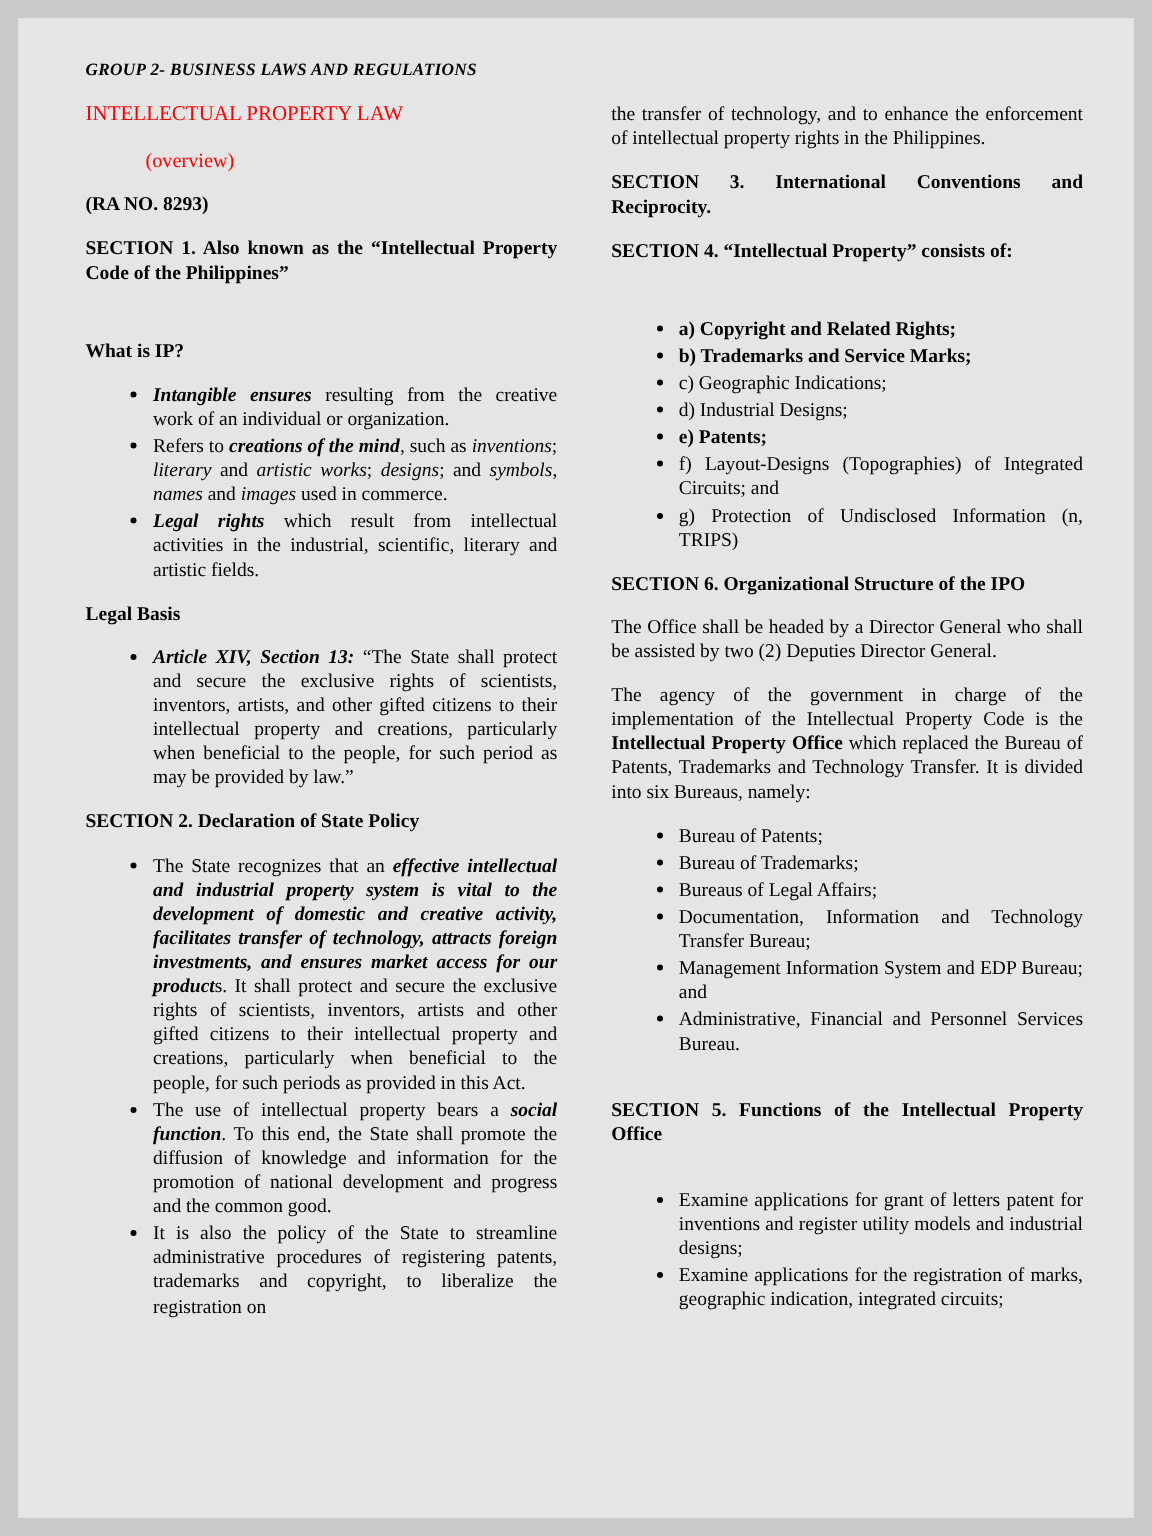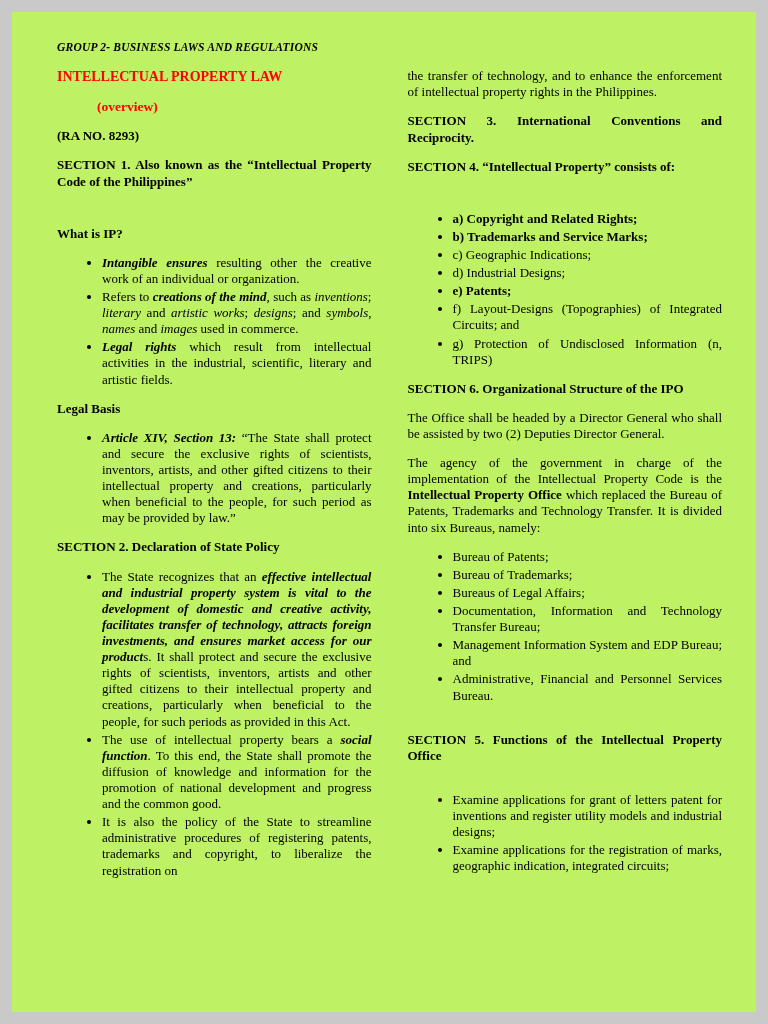--- a/index.html
+++ b/index.html
@@ -9,40 +9,40 @@
     background: #c9c9c9;
     font-family: "Liberation Serif", serif;
   }
   .frame {
     width: 768px; height: 1024px;
     background: #c9c9c9;
     padding: 12px;
   }
   .page {
     width: 100%; height: 100%;
-    background: #bef264;
+    background: #e5e5e5;
     padding: 28px 34px 22px 45px;
     overflow: hidden;
     color: #000000;
     font-size: 13px;
     line-height: 1.24;
   }
   .doc-header {
     font-weight: bold;
     font-style: italic;
     font-size: 11.5px;
     margin: 0 0 14px 0;
     letter-spacing: 0.2px;
     text-align: left;
   }
   .columns { display: flex; gap: 36px; }
   .col { flex: 1 1 0; text-align: justify; min-width: 0; }
   p, h1, h2 { margin: 0 0 13px 0; font-size: 13px; font-weight: normal; }
   .bold { font-weight: bold; }
-  .red { color: #ff0000; font-weight: bold; }
+  .red { color: #ff0000; font-weight: normal; }
   h1.red { font-size: 14px; }
   h2.red { font-size: 13.5px; margin-left: 40px; }
   ul { margin: 4px 0 13px 0; padding-left: 45px; list-style: disc outside; }
   li { margin: 0 0 2px 0; }
   .b  { font-weight: bold; }
   .i  { font-style: italic; }
   .bi { font-weight: bold; font-style: italic; }
   .mt-lg { margin-top: 36px; }
   .mt-md { margin-top: 28px; }
 </style>
@@ -56,21 +56,21 @@
 
     <div class="columns">
 
       <div class="col">
         <h1 class="red">INTELLECTUAL PROPERTY LAW</h1>
         <h2 class="red">(overview)</h2>
         <p class="bold">(RA NO. 8293)</p>
         <p class="bold">SECTION 1. Also known as the “Intellectual Property Code of the Philippines”</p>
         <p class="bold mt-lg">What is IP?</p>
         <ul>
-          <li><span class="bi">Intangible ensures</span><span> resulting other the creative work of an individual or organization.</span></li>
+          <li><span class="bi">Intangible ensures</span><span> resulting from the creative work of an individual or organization.</span></li>
           <li><span>Refers to </span><span class="bi">creations of the mind</span><span>, such as </span><span class="i">inventions</span><span>; </span><span class="i">literary</span><span> and </span><span class="i">artistic works</span><span>; </span><span class="i">designs</span><span>; and </span><span class="i">symbols</span><span>, </span><span class="i">names</span><span> and </span><span class="i">images</span><span> used in commerce.</span></li>
           <li><span class="bi">Legal rights</span><span> which result from intellectual activities in the industrial, scientific, literary and artistic fields.</span></li>
         </ul>
         <p class="bold">Legal Basis</p>
         <ul>
           <li><span class="bi">Article XIV, Section 13:</span><span> “The State shall protect and secure the exclusive rights of scientists, inventors, artists, and other gifted citizens to their intellectual property and creations, particularly when beneficial to the people, for such period as may be provided by law.”</span></li>
         </ul>
         <p class="bold">SECTION 2. Declaration of State Policy</p>
         <ul>
           <li><span>The State recognizes that an </span><span class="bi">effective intellectual and industrial property system is vital to the development of domestic and creative activity, facilitates transfer of technology, attracts foreign investments, and ensures market access for our product</span><span>s. It shall protect and secure the exclusive rights of scientists, inventors, artists and other gifted citizens to their intellectual property and creations, particularly when beneficial to the people, for such periods as provided in this Act.</span></li>

